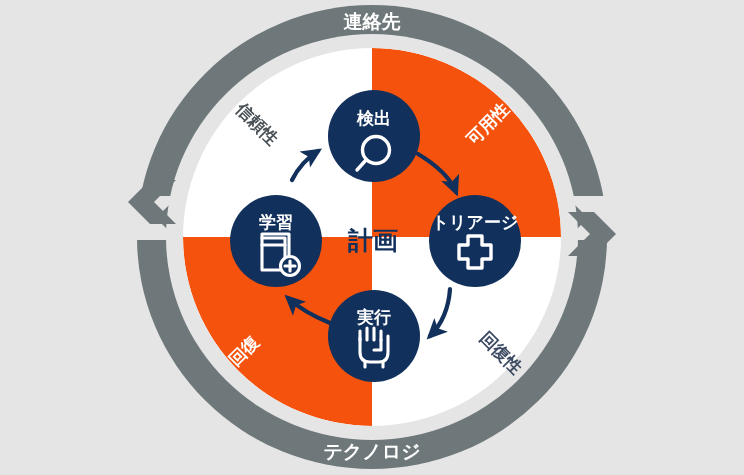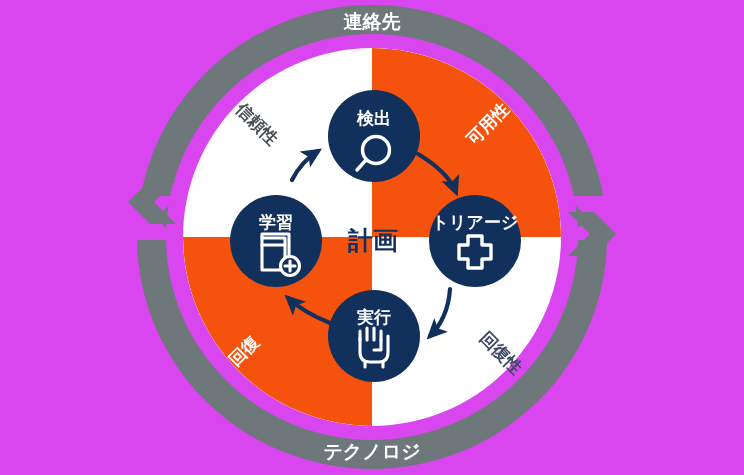--- a/index.html
+++ b/index.html
@@ -10,21 +10,21 @@
   body {
     width: 744px;
     height: 475px;
     font-family: "Liberation Sans", sans-serif;
     overflow: hidden;
   }
   #stage {
     position: relative;
     width: 744px;
     height: 475px;
-    background: #d946ef;
+    background: #e5e5e5;
   }
   #diagram {
     position: absolute;
     left: 0;
     top: 0;
     width: 744px;
     height: 475px;
   }
   .ring-label {
     font-size: 19px;

